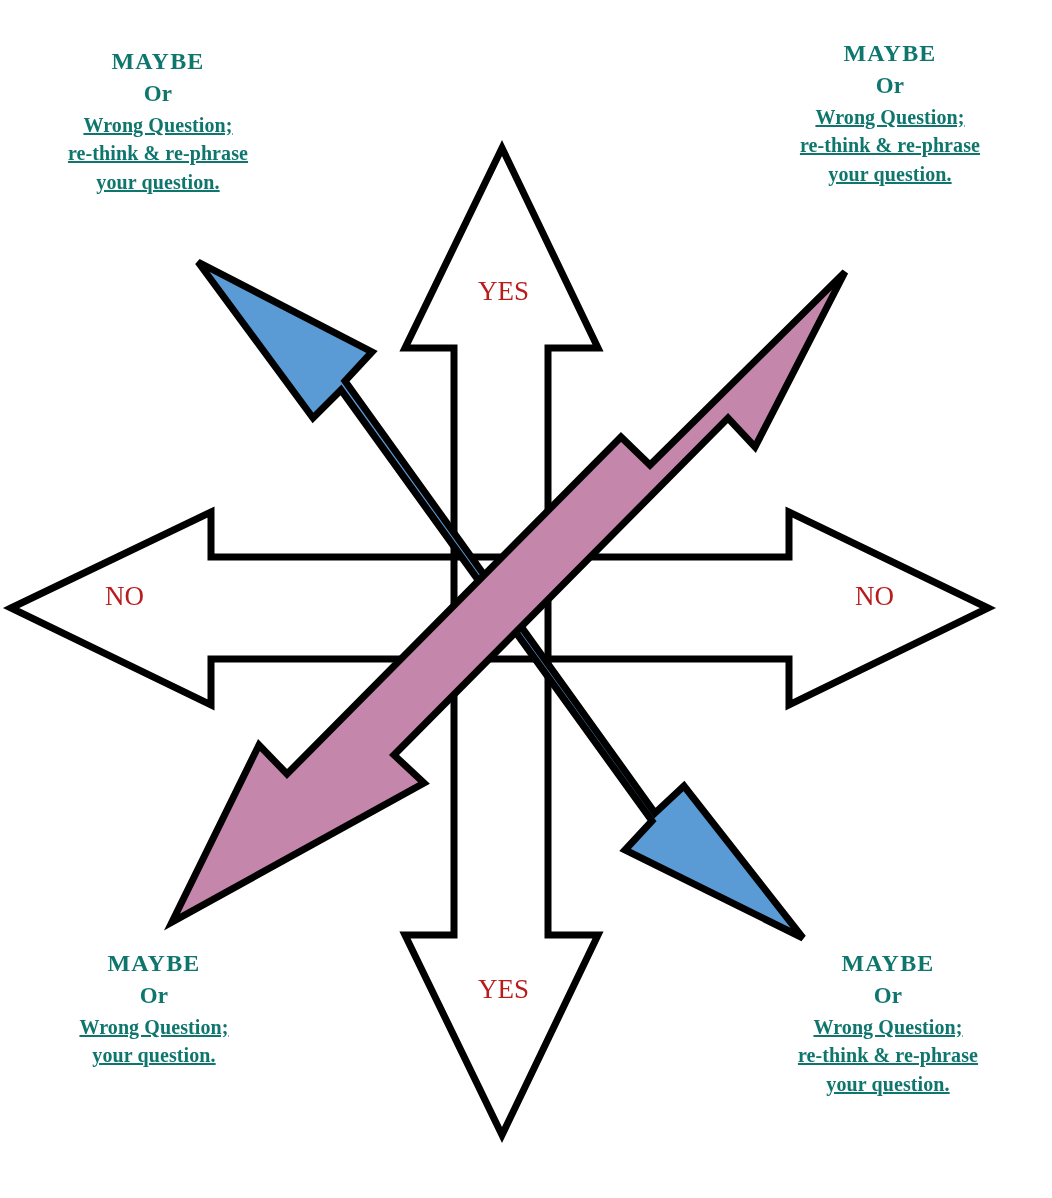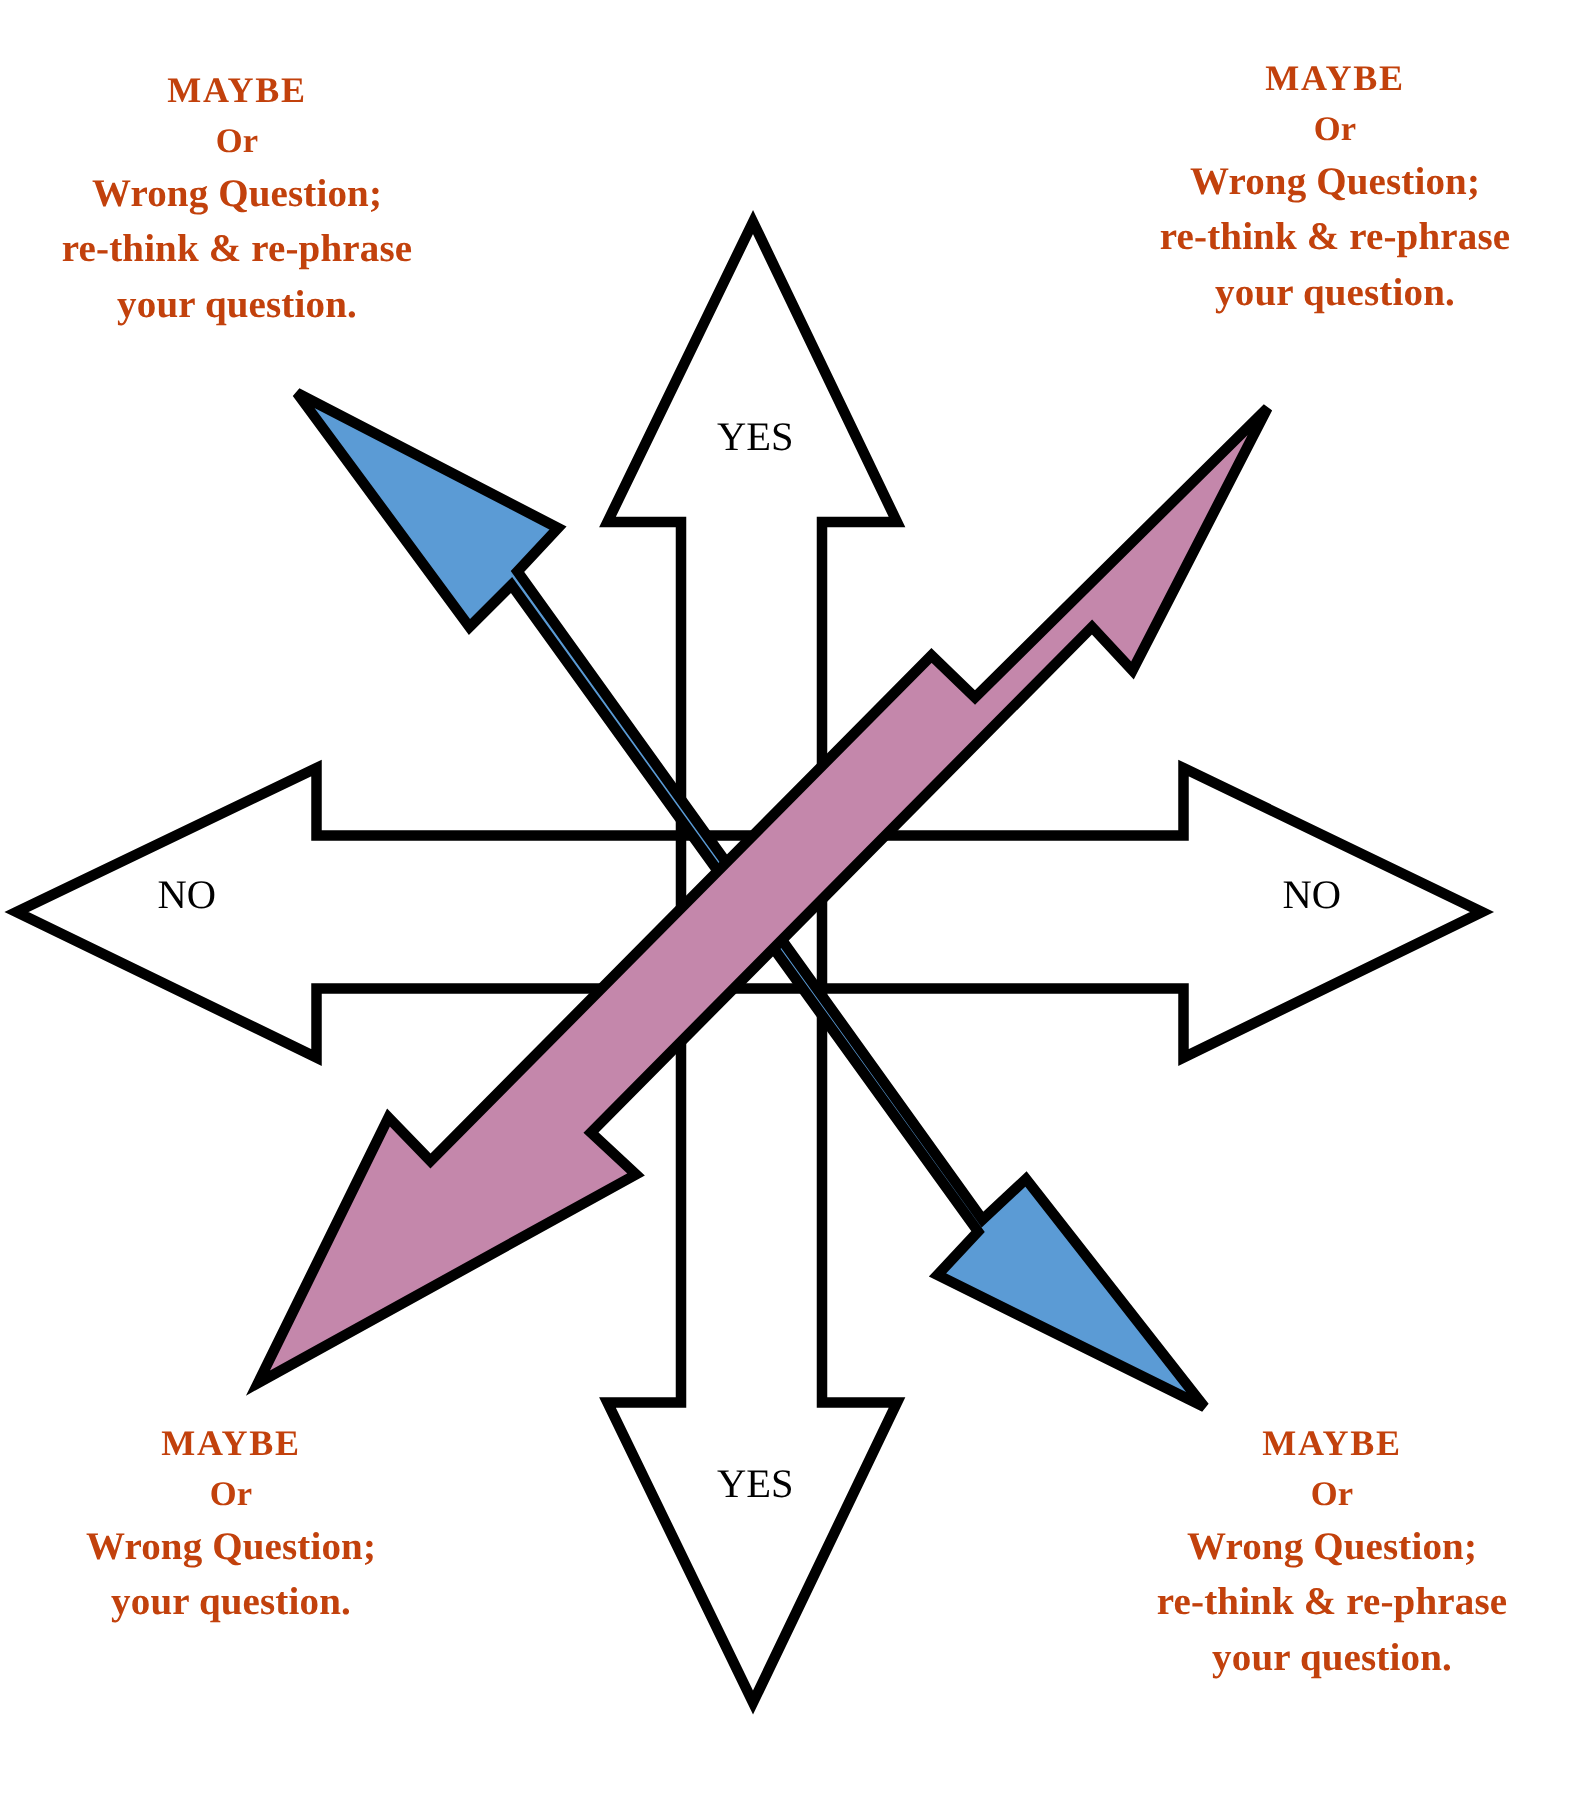--- a/index.html
+++ b/index.html
@@ -24,43 +24,43 @@
     top: 0;
     left: 0;
     width: 1052px;
     height: 1198px;
   }
   .corner-label {
     position: absolute;
     text-align: center;
     font-family: "Liberation Serif", "DejaVu Serif", serif;
     font-weight: bold;
-    color: #c2410c;
+    color: #0f766e;
     line-height: 1.42;
     font-size: 23px;
     letter-spacing: 0.1px;
     z-index: 5;
     pointer-events: none;
   }
   .corner-label .ln1 { font-size: 24px; letter-spacing: 1.2px; }
   .corner-label .ln2 { font-size: 23px; }
-  .corner-label .ln  { font-size: 26px; }
+  .corner-label .ln  { font-size: 20px; text-decoration: underline; }
   .corner-label > div { white-space: nowrap; }
 
   #label-top-left     { left: 8px;   top: 44px;  width: 300px; }
   #label-top-right    { right: 12px; top: 36px;  width: 300px; }
   #label-bottom-left  { left: 4px;   top: 946px; width: 300px; }
   #label-bottom-right { right: 14px; top: 946px; width: 300px; }
 
   .axis-label {
     position: absolute;
     font-family: "Liberation Serif", "DejaVu Serif", serif;
     font-weight: normal;
     font-size: 27px;
-    color: #000000;
+    color: #b91c1c;
     z-index: 4;
     pointer-events: none;
     white-space: nowrap;
   }
   #label-yes-top    { left: 478px; top: 276px; }
   #label-yes-bottom { left: 478px; top: 974px; }
   #label-no-left    { left: 105px; top: 581px; }
   #label-no-right   { left: 855px; top: 581px; }
 </style>
 </head>

